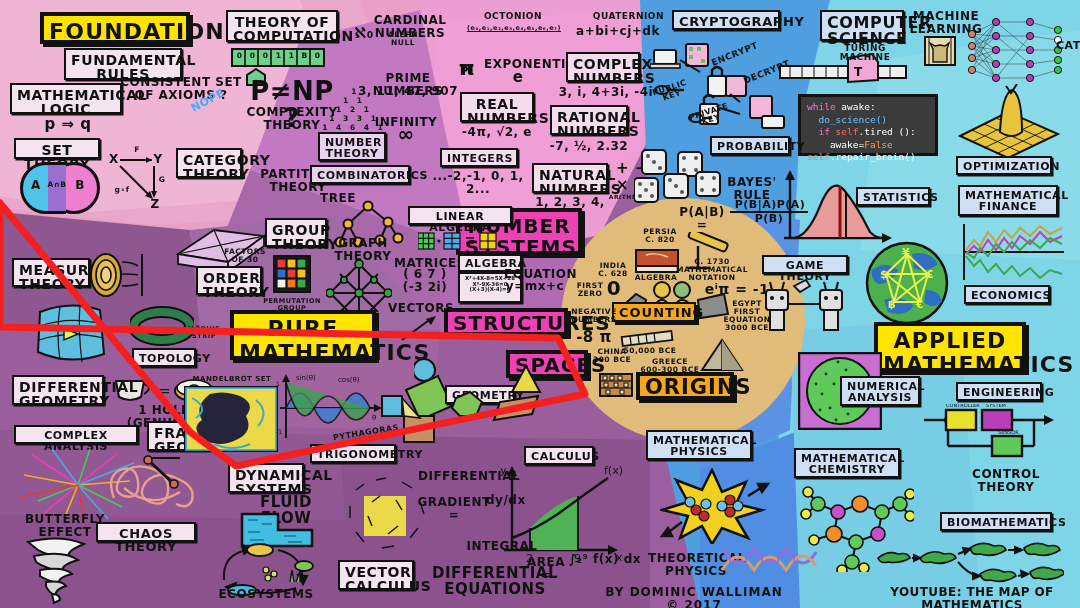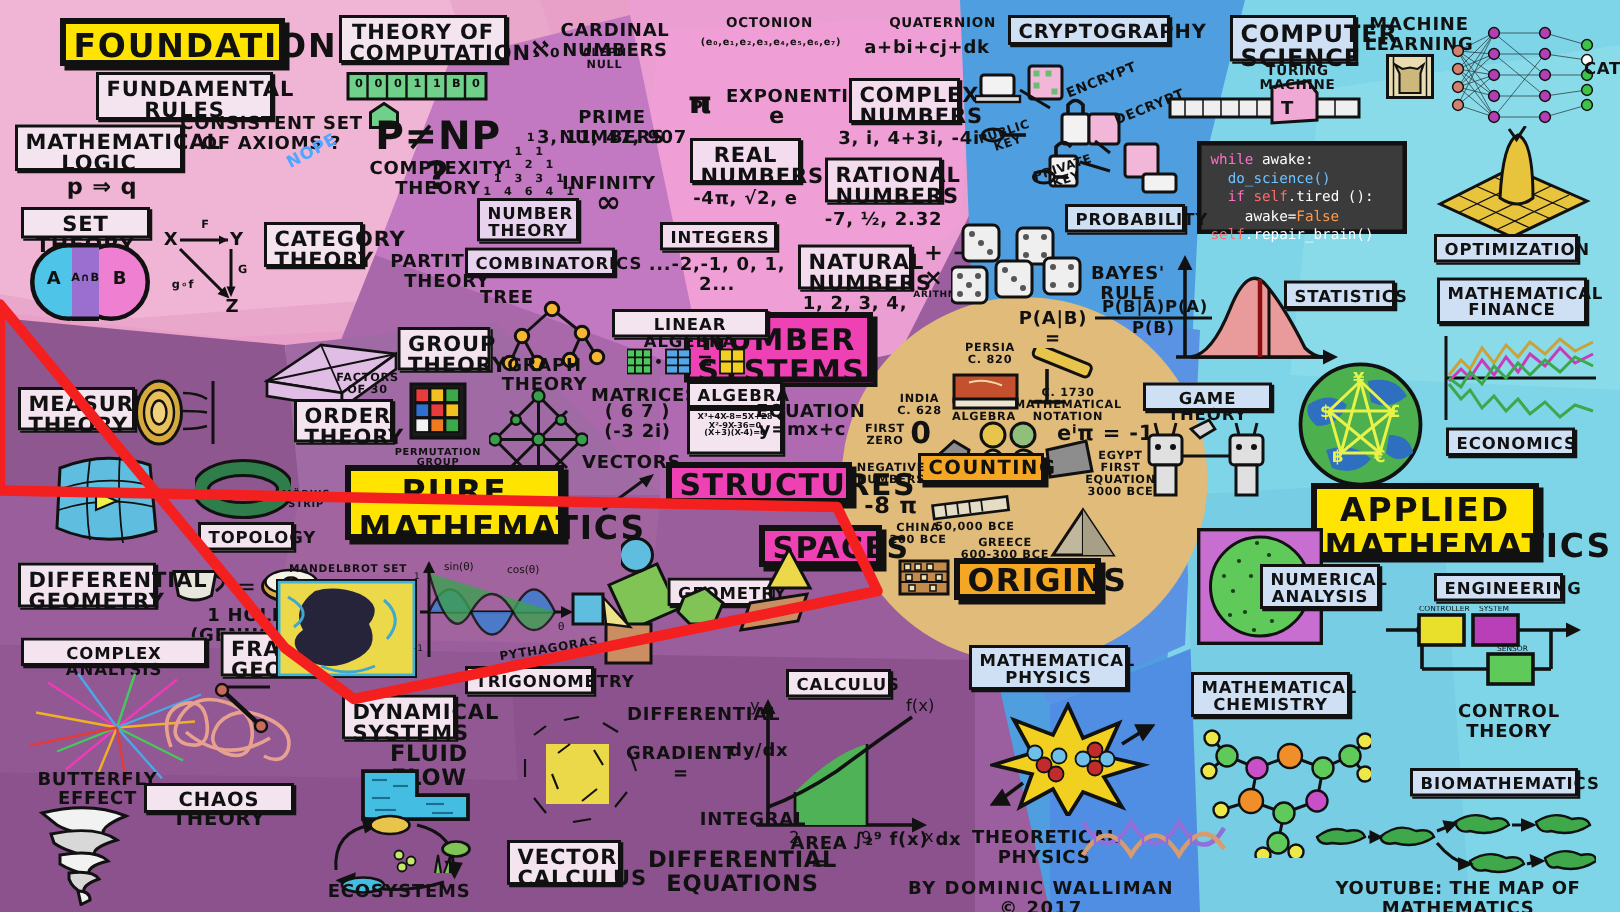--- a/index.html
+++ b/index.html
@@ -230,21 +230,21 @@
   <div class="txt l" style="left:352px;top:26px;width:24px;">ℵ₀</div>
   <div class="txt tiny" style="left:376px;top:31px;width:54px;">ALEPH NULL</div>
 
   <div class="txt m" style="left:358px;top:72px;width:100px;">PRIME NUMBERS</div>
   <div class="txt m ltr" style="left:358px;top:85px;width:100px;">3, 11, 47, 907</div>
 
   <div class="txt m" style="left:374px;top:116px;width:64px;">INFINITY</div>
   <div class="txt xl" style="left:374px;top:124px;width:64px;">∞</div>
 
   <div class="txt tiny" style="left:470px;top:12px;width:86px;font-size:9px;">OCTONION</div>
-  <div class="txt tiny ltr" style="left:462px;top:25px;width:104px;font-size:6.5px;">(e₀,e₁,e₂,e₃,e₄,e₅,e₆,e₇)</div>
+  <div class="txt tiny ltr" style="left:462px;top:25px;width:104px;font-size:6.5px;text-decoration:underline;">(e₀,e₁,e₂,e₃,e₄,e₅,e₆,e₇)</div>
   <div class="txt tiny" style="left:572px;top:12px;width:92px;font-size:9px;text-align:right;">QUATERNION</div>
   <div class="txt m ltr" style="left:572px;top:25px;width:92px;">a+bi+cj+dk</div>
 
   <div class="txt m" style="left:452px;top:65px;width:30px;">PI</div>
   <div class="txt xl ltr" style="left:452px;top:58px;width:30px;">π</div>
   <div class="txt m" style="left:484px;top:58px;width:78px;">EXPONENTIAL</div>
   <div class="txt l ltr" style="left:498px;top:70px;width:40px;">e</div>
 
   <div class="lbl pink big" style="left:566px;top:52px;width:74px;height:30px;padding-top:3px;">COMPLEX
 NUMBERS</div>

